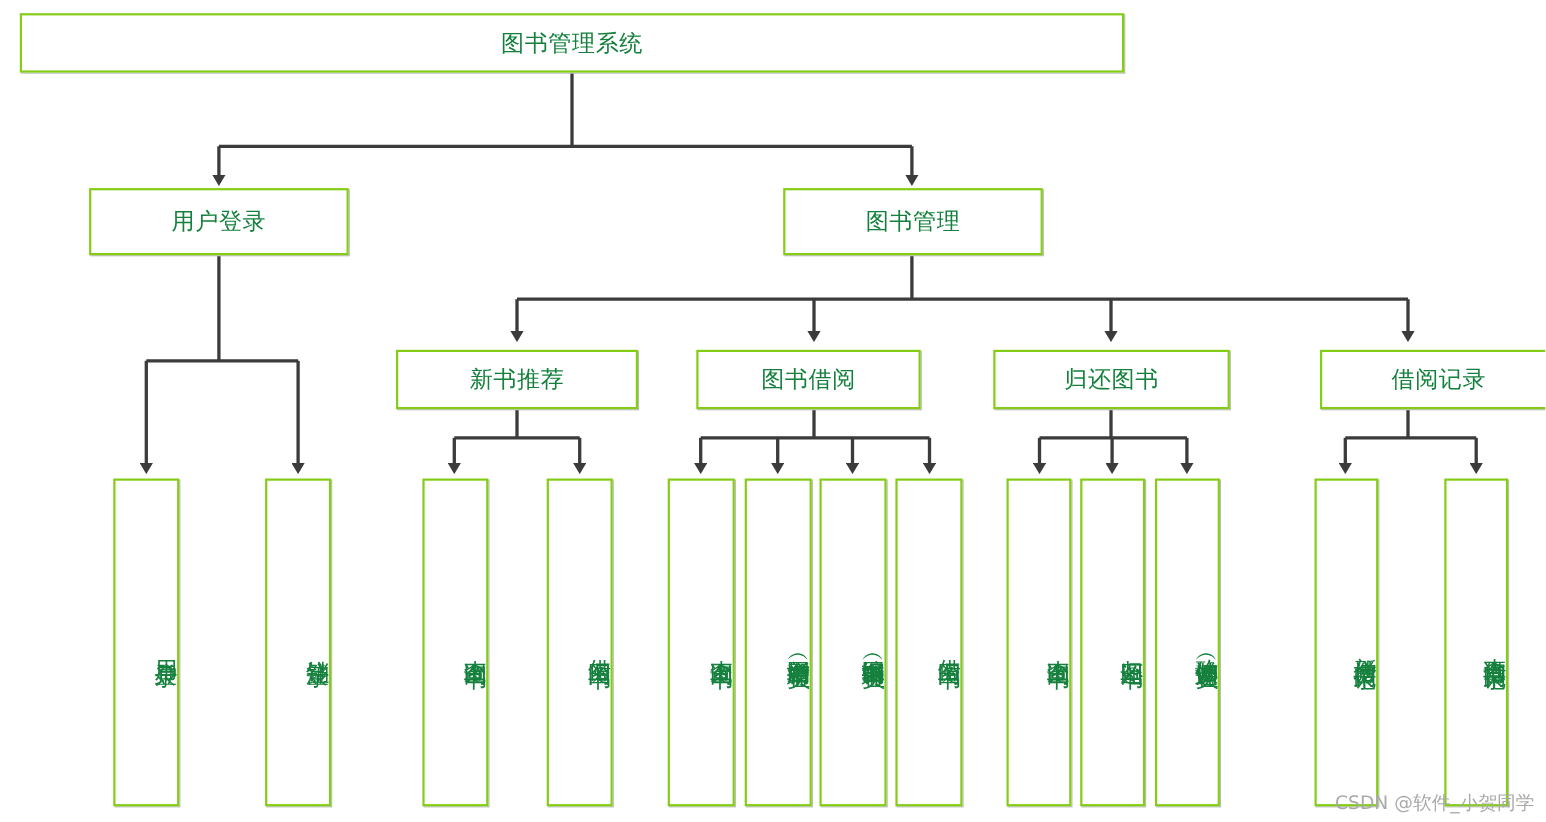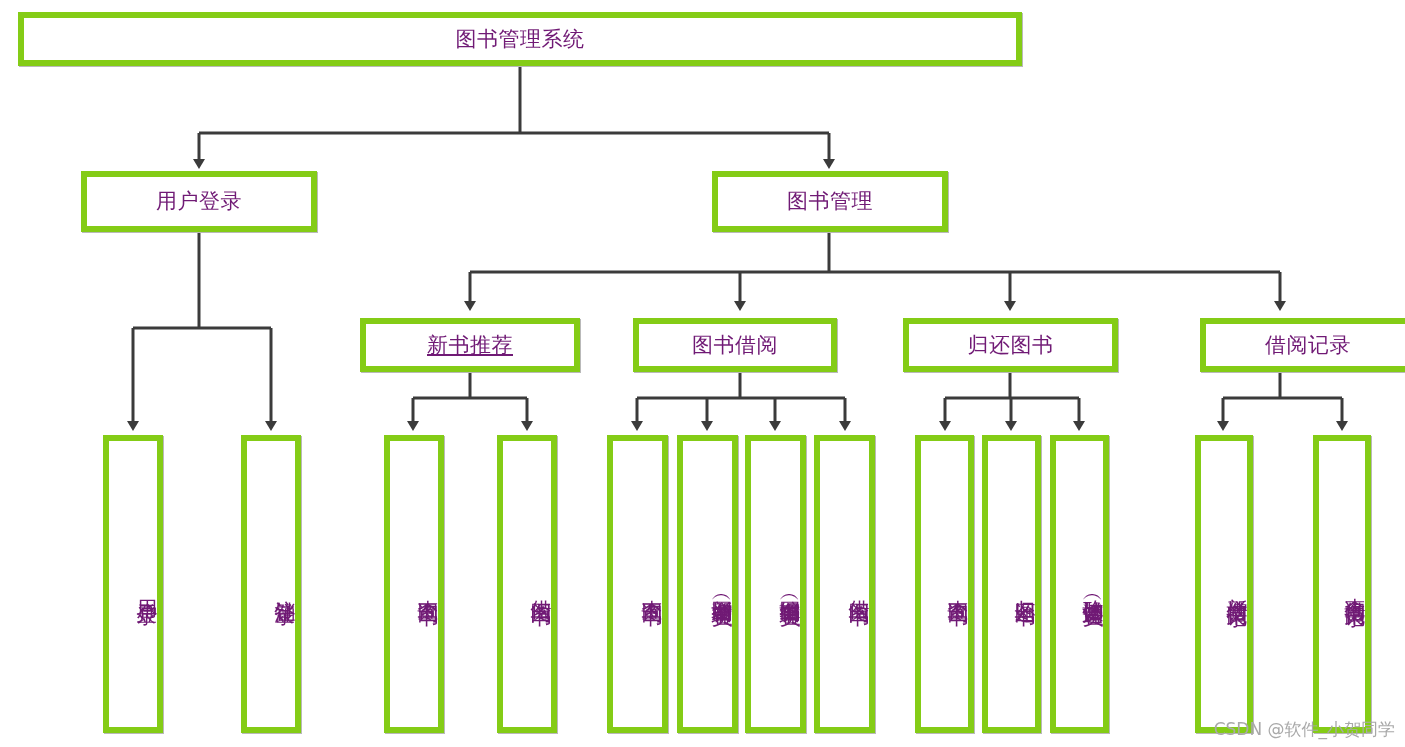--- a/index.html
+++ b/index.html
@@ -20,26 +20,26 @@
     left: 0;
     top: 0;
     width: 1405px;
     height: 747px;
     pointer-events: none;
   }
   .node {
     position: absolute;
     box-sizing: border-box;
     background: #ffffff;
-    border: 6px solid #84cc16;
+    border: 2px solid #84cc16;
     box-shadow: 1px 1px 0 0 #b9b9b9;
     display: flex;
     align-items: center;
     justify-content: center;
-    color: #701a75;
+    color: #15803d;
     z-index: 2;
   }
   .node.horiz {
     font-size: 21px;
     letter-spacing: 0.5px;
   }
   .node.vert {
     writing-mode: vertical-rl;
     text-orientation: upright;
     font-size: 21px;
@@ -132,21 +132,21 @@
     <span class="hlabel">图书管理系统</span>
   </div>
 
   <div class="node horiz" style="left:81px; top:171px; width:236px; height:61px;">
     <span class="hlabel">用户登录</span>
   </div>
   <div class="node horiz" style="left:712px; top:171px; width:236px; height:61px;">
     <span class="hlabel">图书管理</span>
   </div>
 
-  <div class="node horiz" style="left:360px; top:318px; width:220px; height:54px;text-decoration:underline;">
+  <div class="node horiz" style="left:360px; top:318px; width:220px; height:54px;">
     <span class="hlabel">新书推荐</span>
   </div>
   <div class="node horiz" style="left:633px; top:318px; width:204px; height:54px;">
     <span class="hlabel">图书借阅</span>
   </div>
   <div class="node horiz" style="left:903px; top:318px; width:215px; height:54px;">
     <span class="hlabel">归还图书</span>
   </div>
   <div class="node horiz" style="left:1172px; top:318px; width:216px; height:54px;margin-left:28px;">
     <span class="hlabel">借阅记录</span>

